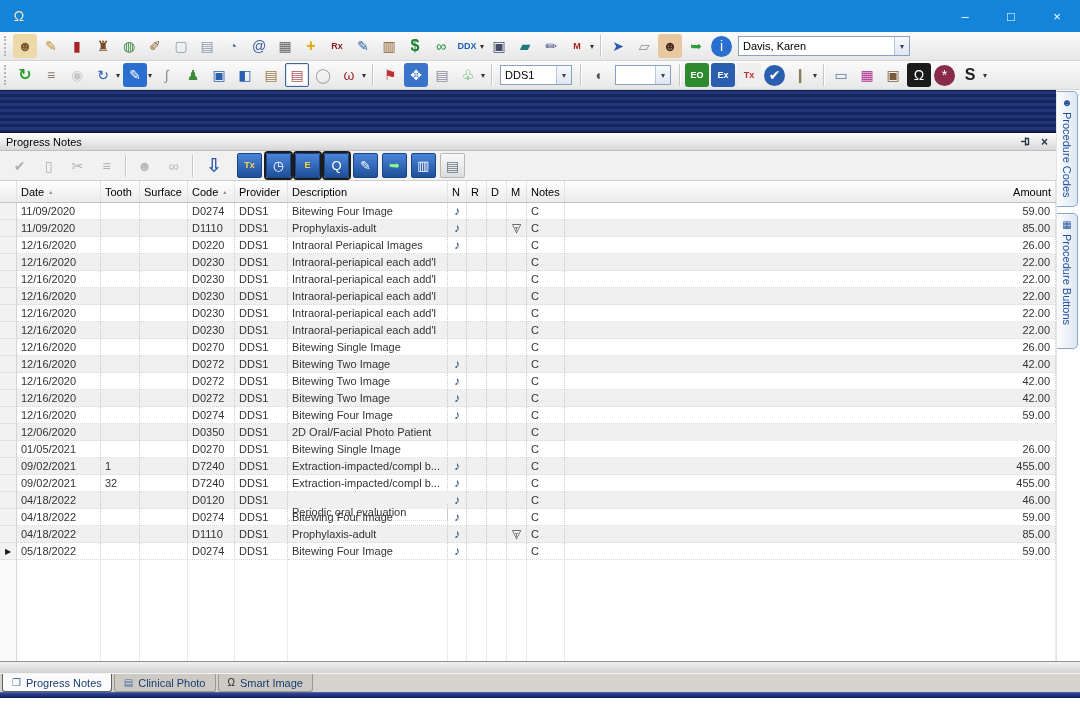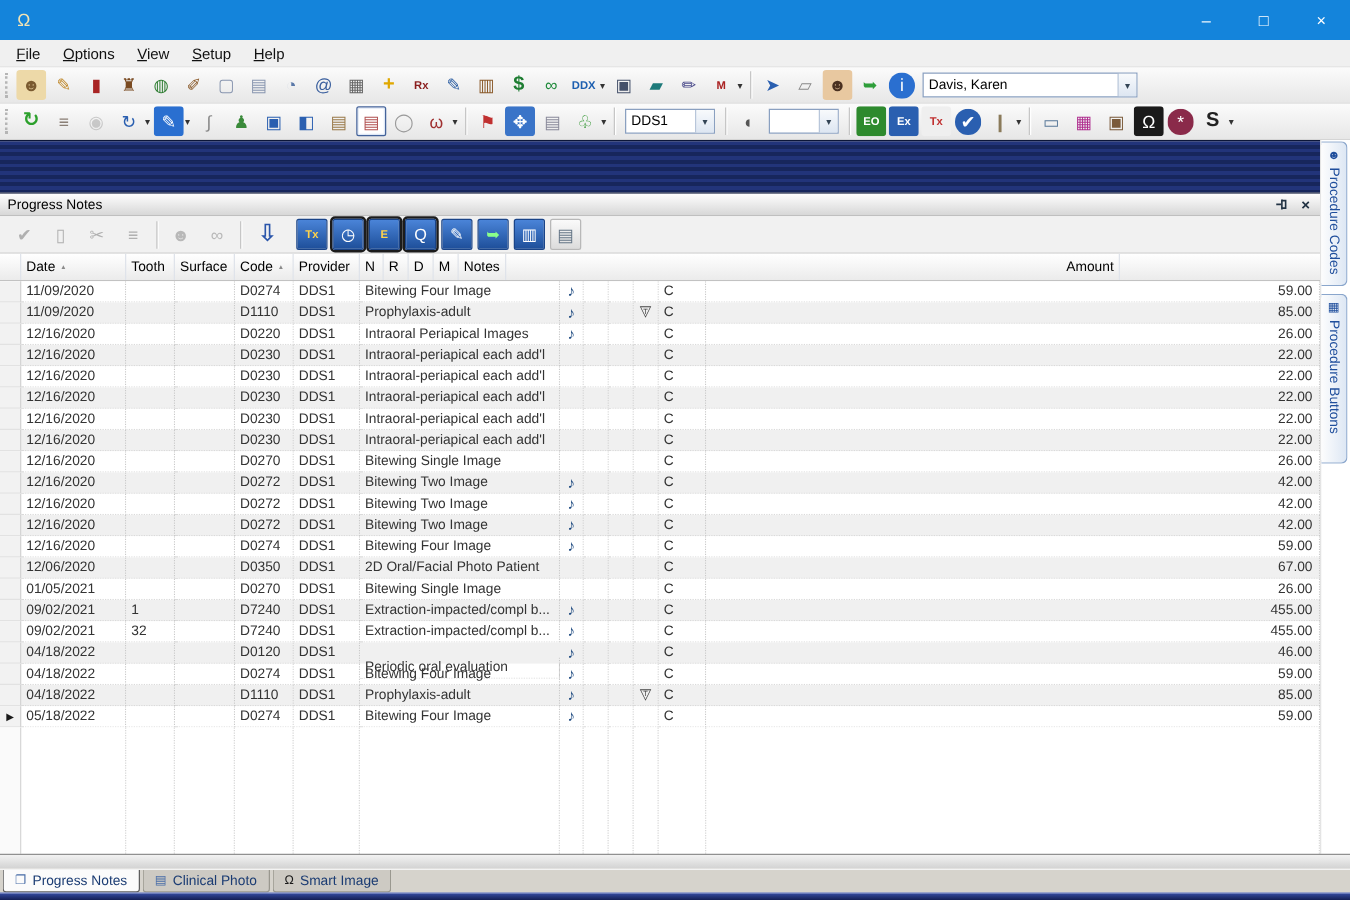--- a/index.html
+++ b/index.html
@@ -103,27 +103,20 @@
 
   <div class="titlebar">
     <span class="title-icon">Ω</span>
     <div class="win-btns">
       <span class="win-btn">–</span>
       <span class="win-btn">□</span>
       <span class="win-btn">×</span>
     </div>
   </div>
 
-  <div class="menubar" id="menubar">
-      <div class="menu-item"><u>F</u>ile</div>
-      <div class="menu-item"><u>O</u>ptions</div>
-      <div class="menu-item"><u>V</u>iew</div>
-      <div class="menu-item"><u>S</u>etup</div>
-      <div class="menu-item"><u>H</u>elp</div>
-    </div>
 
   <div class="toolbar" id="toolbar-main">
     <div class="grip"></div>
   <span class="tbi hasbg" style="color: rgb(122, 90, 48); background: rgb(237, 217, 168);">☻</span>
       <span class="tbi" style="color: rgb(192, 138, 46);">✎</span>
       <span class="tbi" style="color: rgb(168, 36, 36);">▮</span>
       <span class="tbi" style="color: rgb(122, 74, 33);">♜</span>
       <span class="tbi" style="color: rgb(46, 125, 50);">◍</span>
       <span class="tbi" style="color: rgb(138, 90, 42);">✐</span>
       <span class="tbi" style="color: rgb(138, 151, 176);">▢</span>
@@ -260,20 +253,23 @@
           <div class="gh-cell" style="width: 48px;">
             <span>Surface</span>
           </div>
           <div class="gh-cell" style="width: 47px;">
             <span>Code</span>
             <span class="gh-sort">▴</span>
           </div>
           <div class="gh-cell" style="width: 53px;">
             <span>Provider</span>
           </div>
+          <div class="gh-cell" style="width: 160px;">
+            <span>Description</span>
+          </div>
           <div class="gh-cell" style="width: 19px;">
             <span>N</span>
           </div>
           <div class="gh-cell" style="width: 20px;">
             <span>R</span>
           </div>
           <div class="gh-cell" style="width: 20px;">
             <span>D</span>
           </div>
           <div class="gh-cell" style="width: 20px;">
@@ -488,21 +484,20 @@
             <div class="g-cell" style="width: 39px;"></div>
             <div class="g-cell" style="width: 48px;"></div>
             <div class="g-cell" style="width: 47px;">D0350</div>
             <div class="g-cell" style="width: 53px;">DDS1</div>
             <div class="g-cell" style="width: 160px;">2D Oral/Facial Photo Patient</div>
             <div class="g-cell center" style="width: 19px;"></div>
             <div class="g-cell center" style="width: 20px;"></div>
             <div class="g-cell center" style="width: 20px;"></div>
             <div class="g-cell center" style="width: 20px;"></div>
             <div class="g-cell" style="width: 38px;">C</div>
-            <div class="g-cell num" style="width: 491px;">67.00</div>
           </div>
           <div class="g-row">
             <div class="g-sel"></div>
             <div class="g-cell" style="width: 84px;">01/05/2021</div>
             <div class="g-cell" style="width: 39px;"></div>
             <div class="g-cell" style="width: 48px;"></div>
             <div class="g-cell" style="width: 47px;">D0270</div>
             <div class="g-cell" style="width: 53px;">DDS1</div>
             <div class="g-cell" style="width: 160px;">Bitewing Single Image</div>
             <div class="g-cell center" style="width: 19px;"></div>

